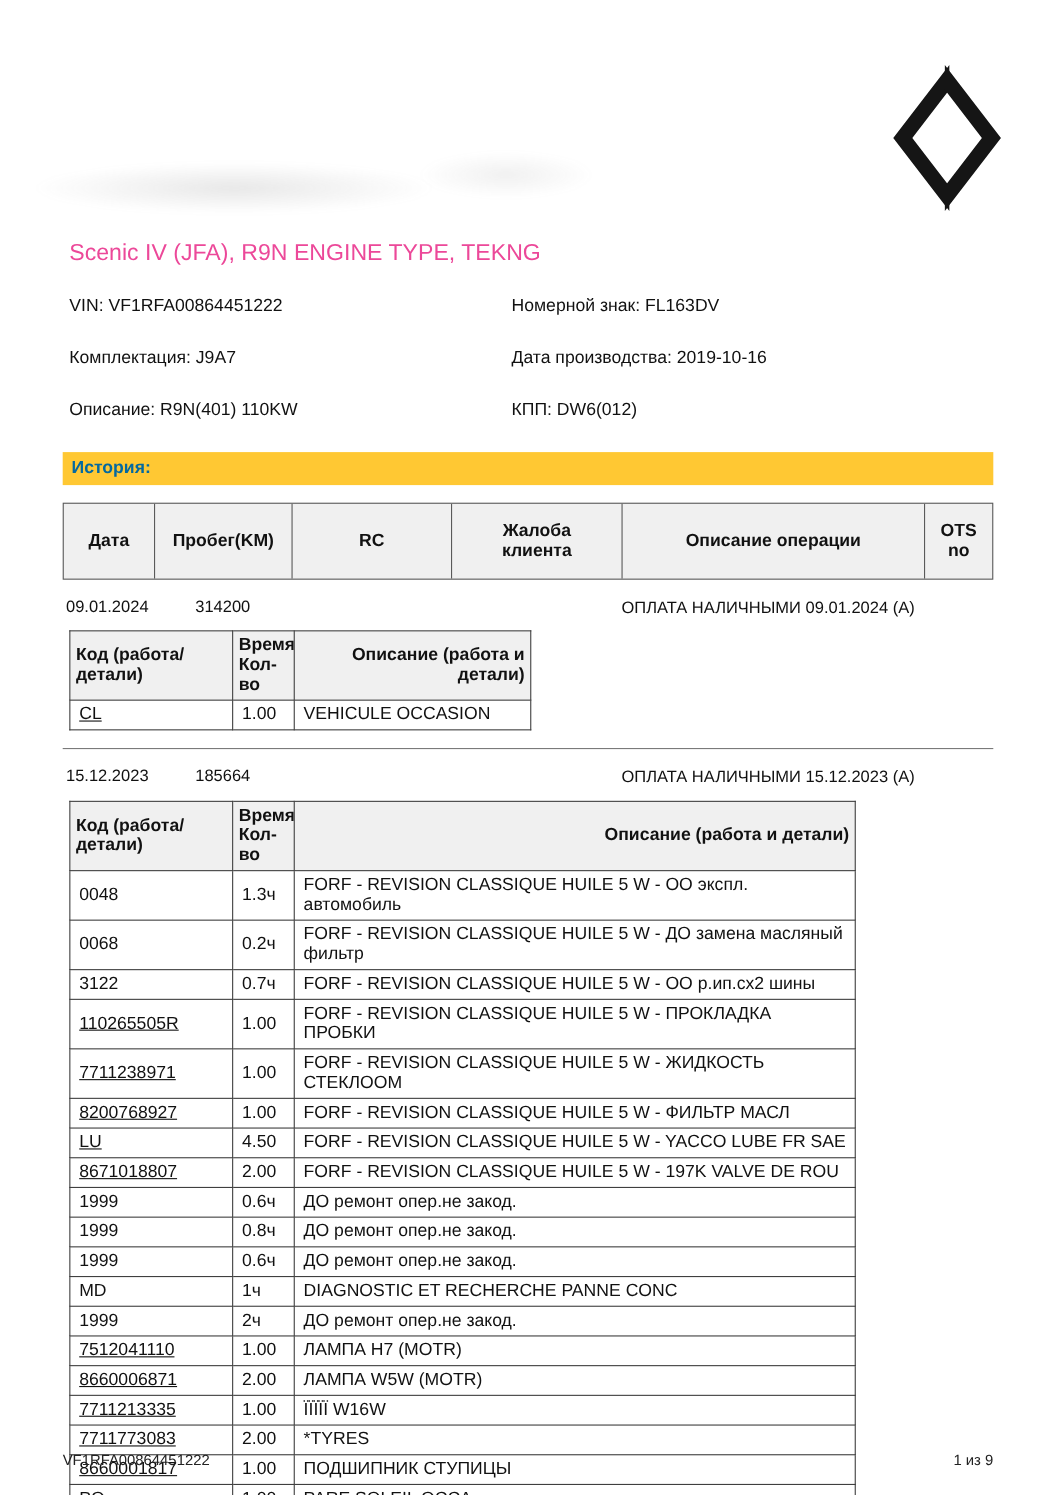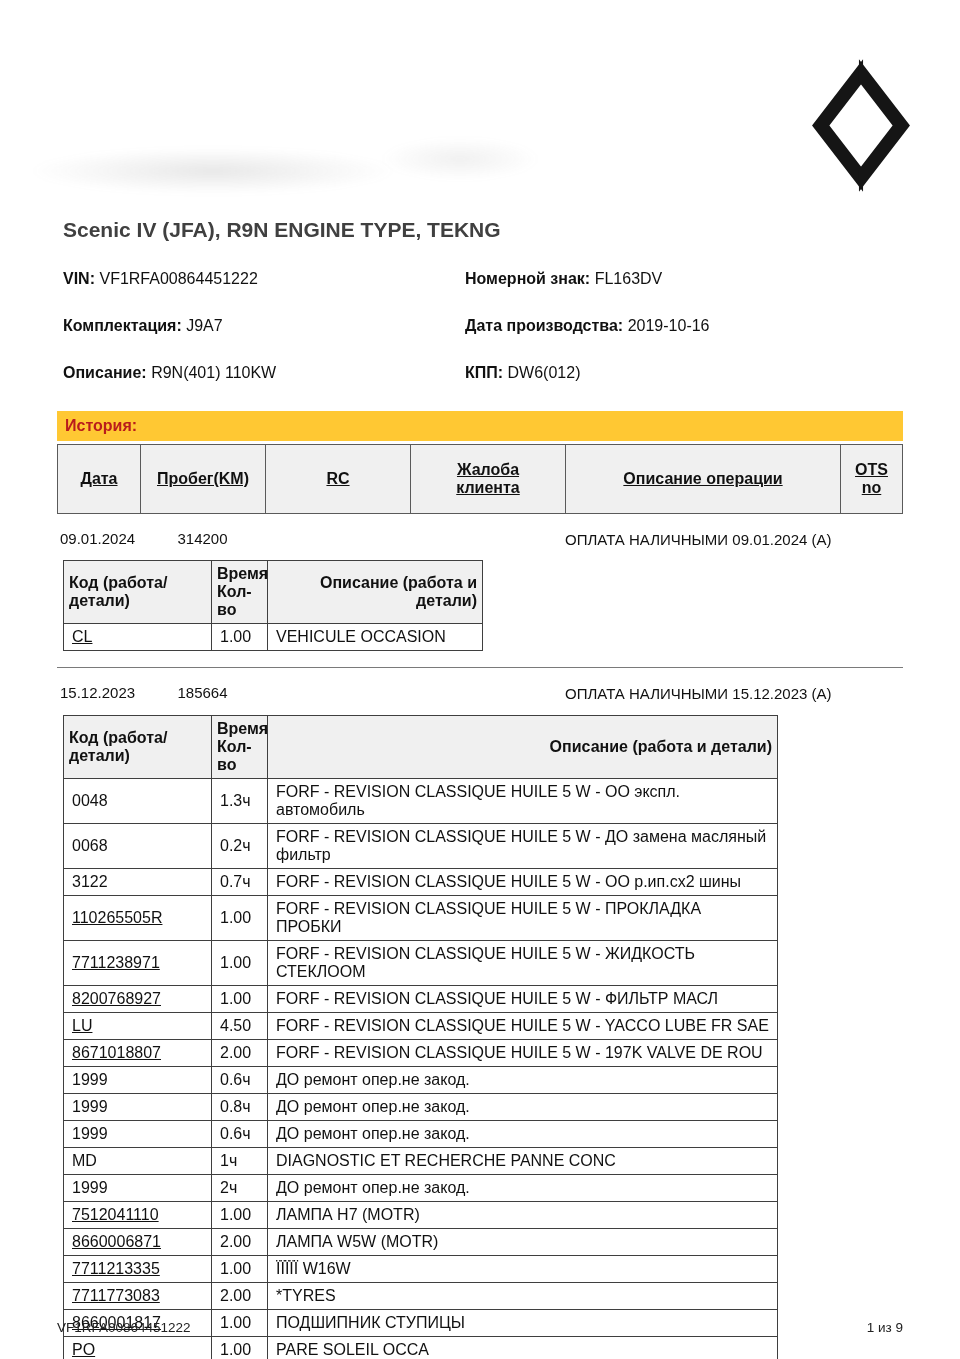--- a/index.html
+++ b/index.html
@@ -15,32 +15,32 @@
   .smudge-1 { left:28px; top:148px; width:370px; height:46px;
     background:radial-gradient(ellipse at center, rgba(110,110,110,0.16), rgba(110,110,110,0) 70%); }
   .smudge-2 { left:380px; top:138px; width:160px; height:42px;
     background:radial-gradient(ellipse at center, rgba(110,110,110,0.10), rgba(110,110,110,0) 70%); }
 
   .logo { position:absolute; top:58px; right:48px; width:102px; height:135px; }
   .logo svg { width:100%; height:100%; display:block; }
 
   .content { position:absolute; left:57px; top:0; width:846px; }
 
-  .title { margin:218px 0 0 6px; font-size:21px; font-weight:bold; color:#404040; }
+  .title { margin:218px 0 0 6px; font-size:21px; font-weight:normal; color:#ec4899; }
 
   .info { margin-top:28px; margin-left:6px; }
   .info-row { display:grid; grid-template-columns:402px 1fr; margin-bottom:29px; font-size:16px; }
-  .lbl { font-weight:bold;text-align:center; }
+  .lbl { font-weight:normal;text-align:center; }
 
   .banner { margin-top:14px; height:30px; line-height:30px; font-weight:bold;
-    font-size:16px; padding-left:8px; background:#ffc833; color:#b91c1c; }
-
-  .history-header { margin-top:3px; display:grid;
+    font-size:16px; padding-left:8px; background:#ffc833; color:#0369a1; }
+
+  .history-header { margin-top:16px; display:grid;
     grid-template-columns:83px 125px 145px 155px 275px 61px;
-    background:#f0f0f0; border:1px solid #5a5a5a;text-decoration:underline; }
+    background:#f0f0f0; border:1px solid #5a5a5a; }
   .hcell { border-right:1px solid #5a5a5a; display:flex; align-items:center; justify-content:center;
     text-align:center; font-weight:bold; font-size:16px; min-height:56px; padding:4px 6px; }
   .hcell-complaint { padding:16px 30px; }
   .hcell:last-child { border-right:none; }
 
   .entry { border-bottom:1px solid #7a7a7a; padding-bottom:16px; }
   .entry:last-child { border-bottom:none; }
   .entry-row { display:grid; grid-template-columns:83px 125px 145px 155px 275px 61px;
     font-size:15px; padding-top:16px; }
   .c-date { padding-left:3px; white-space:nowrap; }

